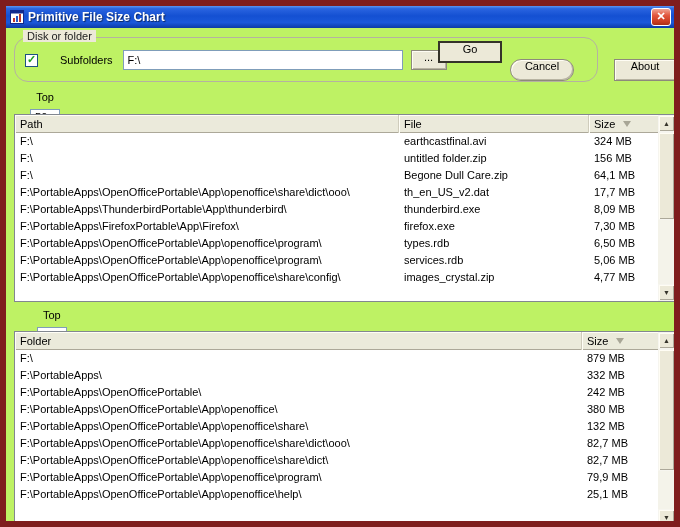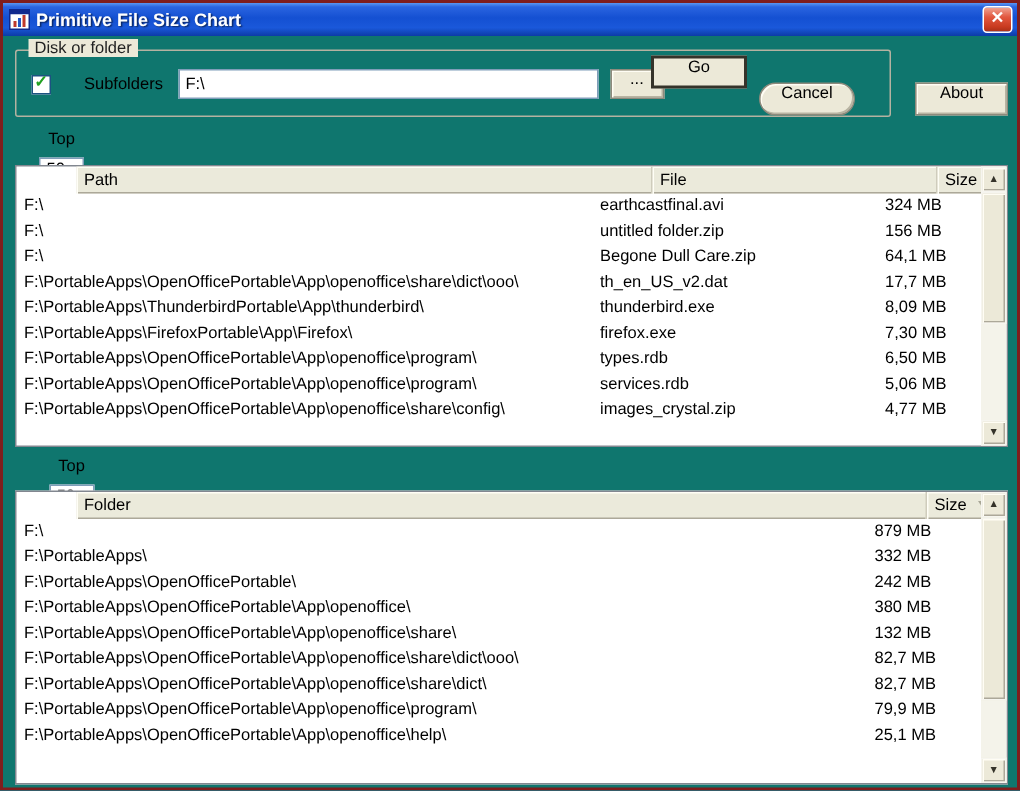--- a/index.html
+++ b/index.html
@@ -1,38 +1,38 @@
 <!DOCTYPE html>
 <html><head>
 <meta charset="utf-8">
 <style>
   * { margin:0; padding:0; box-sizing:border-box; }
   html,body { width:680px; height:527px; }
   body { font-family:"Liberation Sans", sans-serif; font-size:11px; background:#3a6ea5; }
 
-  .window { width:680px; height:527px; background:#0f766e; border:2px solid #7f1d1d; position:relative; overflow:hidden; }
+  .window { width:680px; height:527px; background:#bef264; border:6px solid #7f1d1d; position:relative; overflow:hidden; }
 
   .titlebar {
     height:22px;
     background:linear-gradient(180deg,#5a96f2 0%, #2a64e0 12%, #1450d2 45%, #1a58da 75%, #0c3ba6 100%);
     display:flex; align-items:center; padding:0 3px 0 4px;
   }
   .app-icon { width:14px; height:14px; display:inline-block; }
   .title { color:#fff; font-weight:bold; font-size:12px; margin-left:4px; flex:1;
     text-shadow:1px 1px 1px rgba(0,0,0,.55); white-space:nowrap; overflow:hidden; }
   .close-btn {
     width:20px; height:18px; border:1px solid #fff; border-radius:3px;
     background:linear-gradient(180deg,#f0a494 0%, #e2573f 40%, #c93b20 80%, #a92f17 100%);
     color:#fff; font-weight:bold; font-size:11px; line-height:15px; text-align:center; cursor:pointer;
   }
 
   .content { position:absolute; top:22px; left:0; right:0; bottom:0; }
 
   .groupbox { position:absolute; left:8px; top:9px; width:584px; height:45px;
-    border:1px solid #b5b2a1; border-radius:2px; }
+    border:1px solid #b5b2a1; border-radius:14px; }
   .groupbox-label { position:absolute; top:-8px; left:8px; background:#ece9d8; padding:0 4px; color:#222; }
   .gb-row { position:absolute; left:10px; top:12px; display:flex; align-items:center; }
 
   .checkbox { width:13px; height:13px; background:#fff; border:1px solid #1d5281;
     display:inline-flex; align-items:center; justify-content:center; cursor:pointer; }
   .checkbox .check { font-size:11px; font-weight:bold; color:#21a121; line-height:11px; margin-top:-2px; }
   .cb-label { margin-left:22px; margin-right:10px; }
 
   .text-input { background:#fff; border:1px solid #7f9db9; height:20px; padding:1px 4px;
     font-family:"Liberation Sans", sans-serif; font-size:11px; color:#000; }
@@ -49,21 +49,21 @@
   .about-btn { position:absolute; left:608px; top:31px; width:62px; height:22px; }
 
   .caption-row { position:absolute; left:10px; height:18px; display:flex; align-items:center; gap:6px;flex-direction:column; }
   .files-caption { top:63px; }
   .folders-caption { top:281px; }
 
   .table { position:absolute; left:8px; width:662px; background:#fff; border:1px solid #828790; }
   .files-table { top:86px; height:188px; }
   .folders-table { top:303px; height:196px; }
 
-  .thead { display:flex; height:18px; margin-right:17px;margin-left:40px; }
+  .thead { display:flex; height:18px; margin-right:17px; }
   .th { background:#ebeadb; border-right:1px solid #cfccbc;
     box-shadow: inset 1px 1px 0 #fffef6, inset 0 -1px 0 #aca899;
     display:flex; align-items:center; padding-left:5px; color:#000; cursor:pointer;
     white-space:nowrap; overflow:hidden; }
   .th:last-child { border-right:none; flex:1; }
   .sort-down { width:0; height:0; margin-left:8px;
     border-left:4px solid transparent; border-right:4px solid transparent;
     border-top:6px solid #a8a696; }
 
   .tbody { height:calc(100% - 18px); margin-right:17px; overflow:hidden; }

